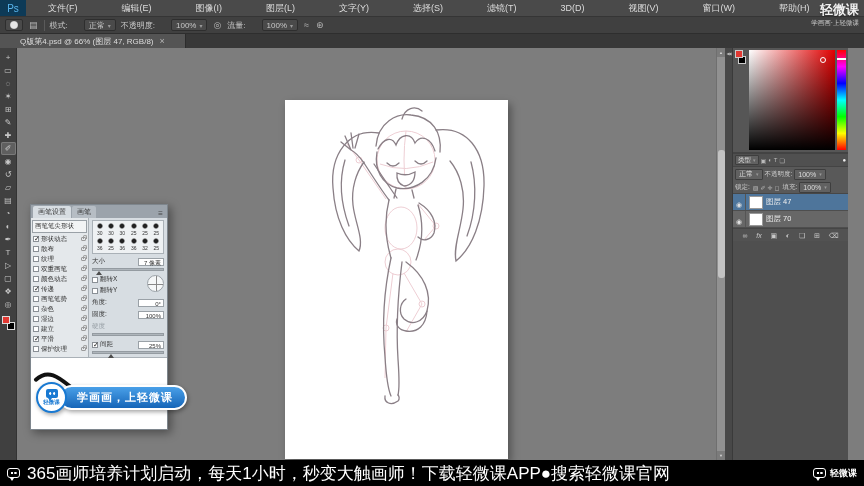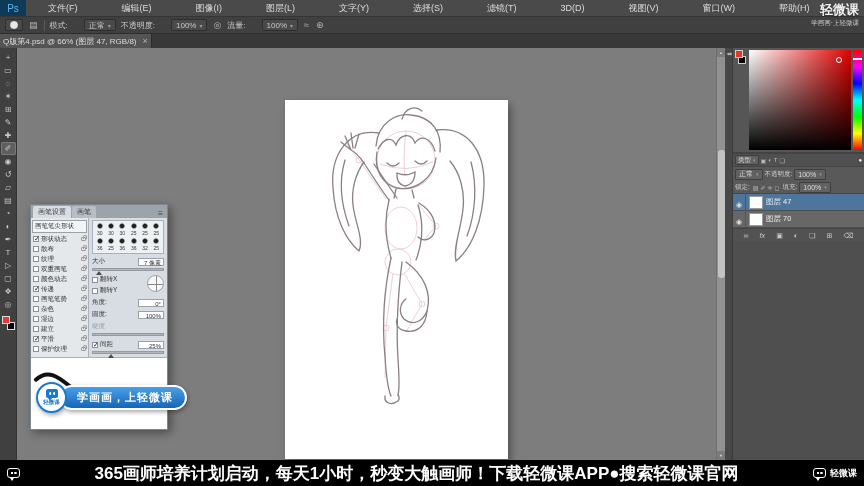--- a/index.html
+++ b/index.html
@@ -15,21 +15,21 @@
 .options-bar{position:absolute;left:0;top:17px;width:864px;height:17px;background:#404040;display:flex;align-items:center;gap:5px;padding:0 5px;font-size:8px;color:#c8c8c8;z-index:5;border-bottom:1px solid #2e2e2e}
 .ob-brush{display:flex;align-items:center;gap:3px;padding:1px 4px;border:1px solid #2e2e2e;background:#4a4a4a;border-radius:2px}
 .ob-dot{width:8px;height:8px;border-radius:50%;background:radial-gradient(circle,#e8e8e8 55%,#9a9a9a 80%)}
 .ob-select{display:flex;align-items:center;gap:3px;background:#4a4a4a;border:1px solid #2e2e2e;padding:0 4px;height:12px;border-radius:2px;white-space:nowrap}
 .ob-select::after{content:"▾";font-size:6px;color:#999}
 .ob-group{display:flex;align-items:center;gap:16px;white-space:nowrap}
 .ob-icon{font-size:9px;color:#b5b5b5;padding:0 1px}
 .ob-sep{width:1px;height:11px;background:#5a5a5a}
 
 .tab-bar{position:absolute;left:0;top:34px;width:864px;height:14px;background:#383838;display:flex;z-index:5}
-.doc-tab{display:flex;align-items:center;gap:6px;padding:0 3px;background:#545454;color:#ddd;font-size:8px;border-right:1px solid #2c2c2c;white-space:nowrap}
+.doc-tab{display:flex;align-items:center;gap:6px;padding:0 20px;background:#545454;color:#ddd;font-size:8px;border-right:1px solid #2c2c2c;white-space:nowrap}
 .tab-close{color:#b5b5b5;font-size:9px;line-height:1}
 
 
 .toolbar{position:absolute;left:0;top:48px;width:17px;height:412px;background:#404040;border-right:1px solid #333;display:flex;flex-direction:column;align-items:center;padding-top:3px;z-index:4}
 .tool{width:15px;height:13px;display:flex;align-items:center;justify-content:center;border-radius:2px}
 .tool.selected{background:#5f5f5f;box-shadow:inset 0 0 0 1px #7a7a7a}
 .tool-glyph{font-size:8px;color:#c6c6c6;line-height:1}
 .tb-swatches{margin-top:5px;position:relative;width:13px;height:14px}
 .tb-fg{position:absolute;left:0;top:0;width:8px;height:8px;background:var(--fg_swatch,#e13832);border:1px solid #ddd;z-index:2}
 .tb-bg{position:absolute;right:0;bottom:0;width:8px;height:8px;background:#000;border:1px solid #ddd}
@@ -71,21 +71,21 @@
 .flip-row{display:flex;align-items:flex-start;gap:3px;margin-top:3px;font-size:6.5px}
 .flip-col{display:flex;flex-direction:column;gap:2px}
 .flip-item{display:flex;align-items:center;gap:2px}
 .angle-widget{margin-left:auto;width:17px;height:17px;border:1px solid #9aa1a7;border-radius:50%;background:#f5f7f8;position:relative;flex:none}
 .angle-widget::before{content:"";position:absolute;left:0;top:8px;width:100%;height:1px;background:#888}
 .angle-widget::after{content:"";position:absolute;left:8px;top:0;width:1px;height:100%;background:#888}
 .bp-preview{height:72px;background:#fff;border-top:1px solid #aab1b7}
 .bp-preview svg{width:100%;height:100%;display:block}
 
 
-.right-dock{position:absolute;left:725px;top:48px;width:139px;height:412px;background:#535353;z-index:4;display:flex}
+.right-dock{position:absolute;left:725px;top:48px;width:123px;height:412px;background:#535353;z-index:4;display:flex}
 .dock-strip{width:8px;background:#484848;border-right:1px solid #3a3a3a}
 .dock-strip .collapse{display:block;font-size:4px;color:#bbb;text-align:center;padding-top:3px;letter-spacing:-1px}
 .dock-panels{flex:1;display:flex;flex-direction:column}
 .color-panel{height:104px;background:#565656;padding:2px;display:flex;gap:2px}
 .cp-swatches{width:12px;position:relative}
 .cp-fg{position:absolute;left:0;top:0;width:8px;height:8px;background:var(--fg_swatch,#e13832);border:1px solid #ccc;z-index:2}
 .cp-bg{position:absolute;left:3px;top:6px;width:8px;height:8px;background:#000;border:1px solid #ccc}
 .cp-square{flex:1;position:relative;background:linear-gradient(to top,#000,rgba(0,0,0,0)),linear-gradient(to right,#fff,#e10000)}
 .cp-ring{position:absolute;right:9px;top:7px;width:6px;height:6px;border:1px solid #fff;border-radius:50%}
 .cp-hue{width:9px;background:linear-gradient(to bottom,#f00,#f0f,#00f,#0ff,#0f0,#ff0,#f00);position:relative}
@@ -123,21 +123,21 @@
 .badge{position:absolute;left:36px;top:382px;display:flex;align-items:center;z-index:8;filter:drop-shadow(1px 2px 2px rgba(0,0,0,.35))}
 .badge-logo{width:31px;height:31px;background:#fff;border:2px solid var(--accent,#1879d2);border-radius:50%;display:flex;flex-direction:column;align-items:center;justify-content:center;z-index:2;flex:none}
 .badge-bubble{width:12px;height:9px;border-radius:2px;background:radial-gradient(circle at 35% 50%,#fff 1px,transparent 1.4px),radial-gradient(circle at 68% 50%,#fff 1px,transparent 1.4px),var(--accent,#1879d2);position:relative}
 .badge-bubble::after{content:"";position:absolute;left:2px;bottom:-3px;width:0;height:0;border-left:2px solid transparent;border-right:2px solid transparent;border-top:3px solid var(--accent,#1879d2)}
 .badge-logo-text{font-size:5.5px;color:var(--accent,#1879d2);font-weight:bold;margin-top:1px;white-space:nowrap}
 .badge-pill{margin-left:-8px;height:25px;display:flex;align-items:center;background:linear-gradient(180deg,#4aa0e8,#1565b8);border:2px solid #fff;border-radius:13px;color:#fff;font-weight:bold;font-size:11px;padding:0 12px 0 16px;letter-spacing:1px;white-space:nowrap}
 
 .bottom-bar{position:absolute;left:0;bottom:0;width:864px;height:26px;background:#000;display:flex;align-items:center;padding:0 7px;gap:7px;z-index:10}
 .bubble{width:13px;height:10px;border:1.5px solid #fff;border-radius:3px;position:relative;background:radial-gradient(circle at 35% 50%,#fff 1px,transparent 1.4px),radial-gradient(circle at 68% 50%,#fff 1px,transparent 1.4px);flex:none}
 .bubble::after{content:"";position:absolute;left:2px;bottom:-4px;width:0;height:0;border-left:2px solid transparent;border-right:2px solid transparent;border-top:3px solid #fff}
-.bb-text{flex:1;color:#fff;font-weight:bold;font-size:17px;white-space:nowrap;overflow:hidden;text-align:center}
+.bb-text{flex:1;color:#fff;font-weight:normal;font-size:17px;white-space:nowrap;overflow:hidden;text-align:left}
 .bb-brand{display:flex;align-items:center;gap:4px}
 .bb-brand-text{font-size:9px;font-weight:bold;color:#fff;white-space:nowrap}
 </style>
 </head>
 <body>
 
 <div class="menu-bar">
   <div class="ps-logo">Ps</div>
   <div class="menu-items">
     <span class="menu-item">文件(F)</span>

